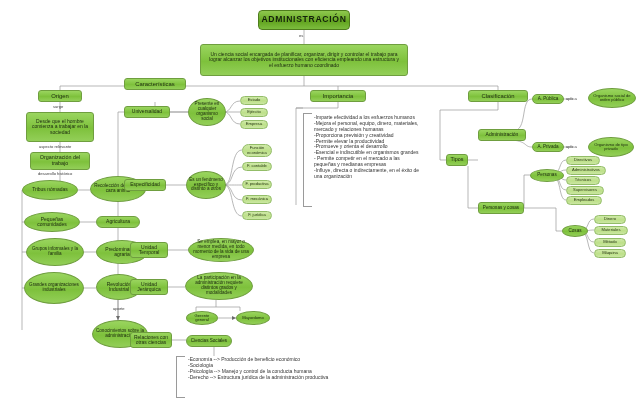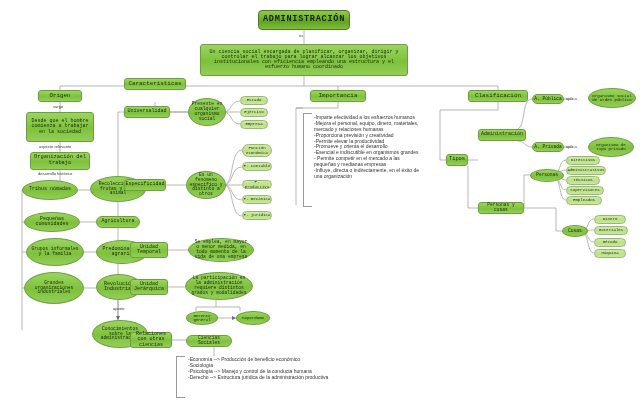--- a/index.html
+++ b/index.html
@@ -8,21 +8,21 @@
   #map{position:relative;width:640px;height:400px;}
 
   svg.wires{position:absolute;left:0;top:0;width:640px;height:400px;pointer-events:none;}
 
   
   .node{position:absolute;box-sizing:border-box;
         display:flex;align-items:center;justify-content:center;
         text-align:center;line-height:1.05;
         border:1px solid #6f9e3f;
         background:linear-gradient(180deg,#9ad55f 0%,#7ec13c 55%,#93cf58 100%);
-        color:#1c2a10;font-family:Liberation Mono, monospace;}
+        color:#1c2a10;}
   .rect{border-radius:3px;}
   .oval{border-radius:50%/50%;}
   .pill{border-radius:999px;}
 
   .title-node{
         background:linear-gradient(180deg,#8fc94e 0%,#63a521 60%,#7cbd3e 100%);
         border:1px solid #4f7d1d;border-radius:4px;
         font-weight:bold;letter-spacing:.7px;color:#14220a;}
 
   .pale{background:linear-gradient(180deg,#cfe9a8 0%,#bde089 55%,#cbe7a3 100%);

